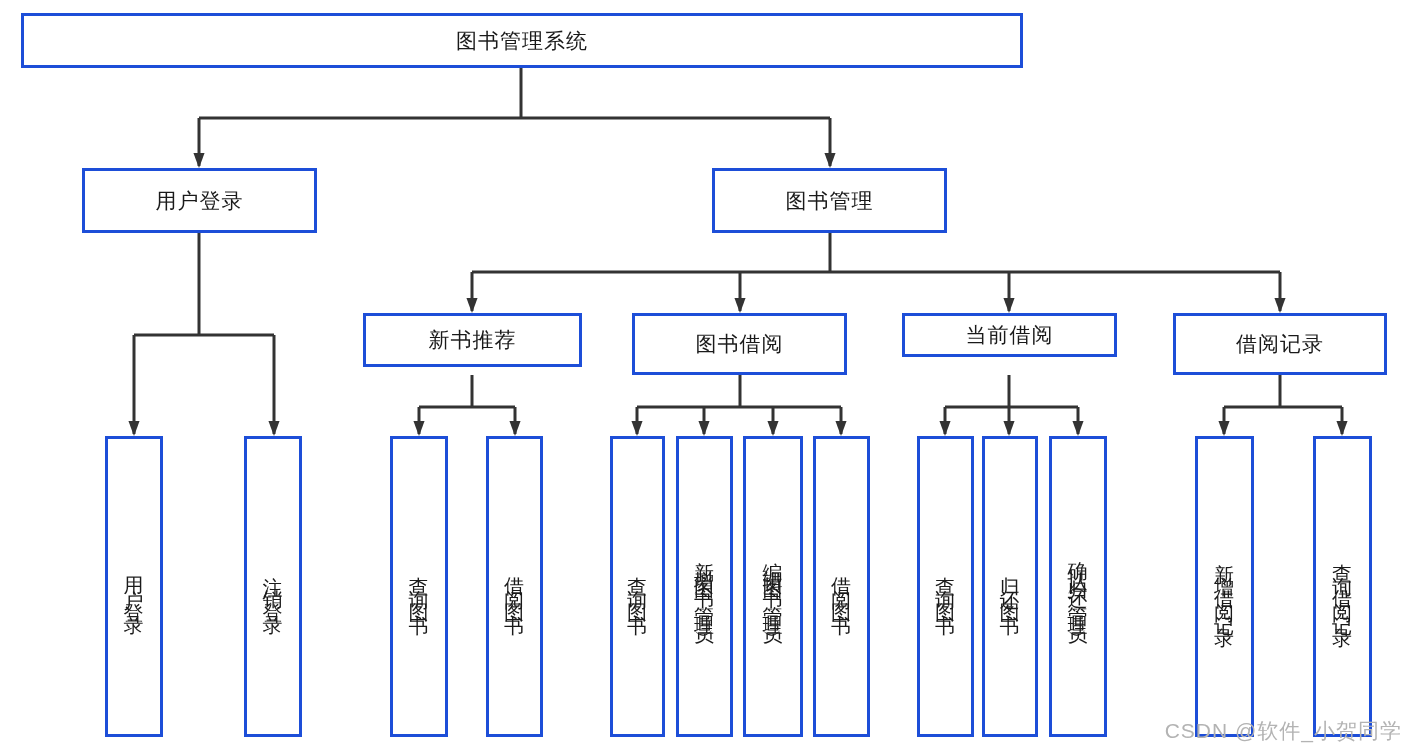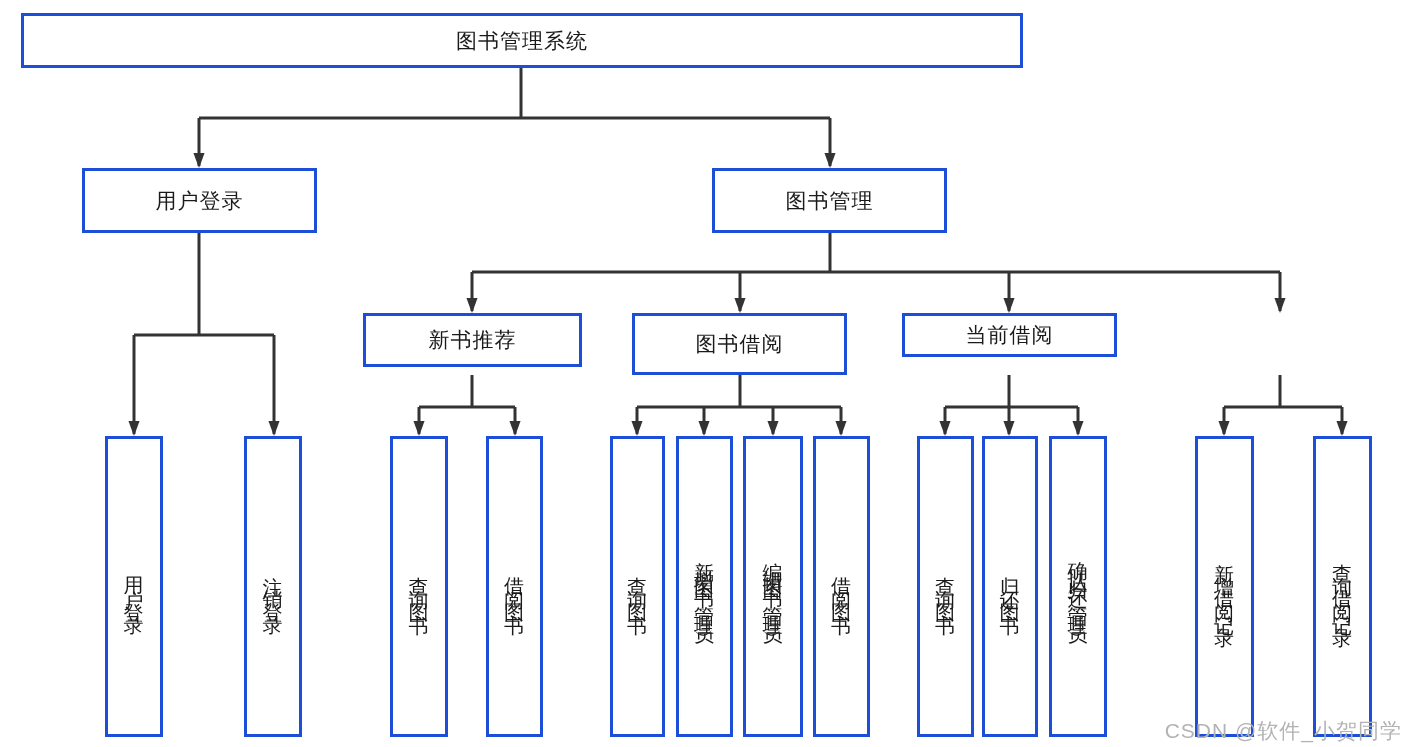--- a/index.html
+++ b/index.html
@@ -122,20 +122,23 @@
 
   <div class="node" style="left:363px;top:313px;width:219px;height:54px;">
     <span>新书推荐</span>
   </div>
   <div class="node" style="left:632px;top:313px;width:215px;height:62px;">
     <span>图书借阅</span>
   </div>
   <div class="node" style="left:902px;top:313px;width:215px;height:44px;">
     <span>当前借阅</span>
   </div>
+  <div class="node" style="left:1173px;top:313px;width:214px;height:62px;">
+    <span>借阅记录</span>
+  </div>
 
   <div class="node leaf" style="left:105px;top:436px;width:58px;height:301px;">
     <span class="vtext">用户登录</span>
   </div>
   <div class="node leaf" style="left:244px;top:436px;width:58px;height:301px;">
     <span class="vtext">注销登录</span>
   </div>
 
   <div class="node leaf" style="left:390px;top:436px;width:58px;height:301px;">
     <span class="vtext">查询图书</span>

